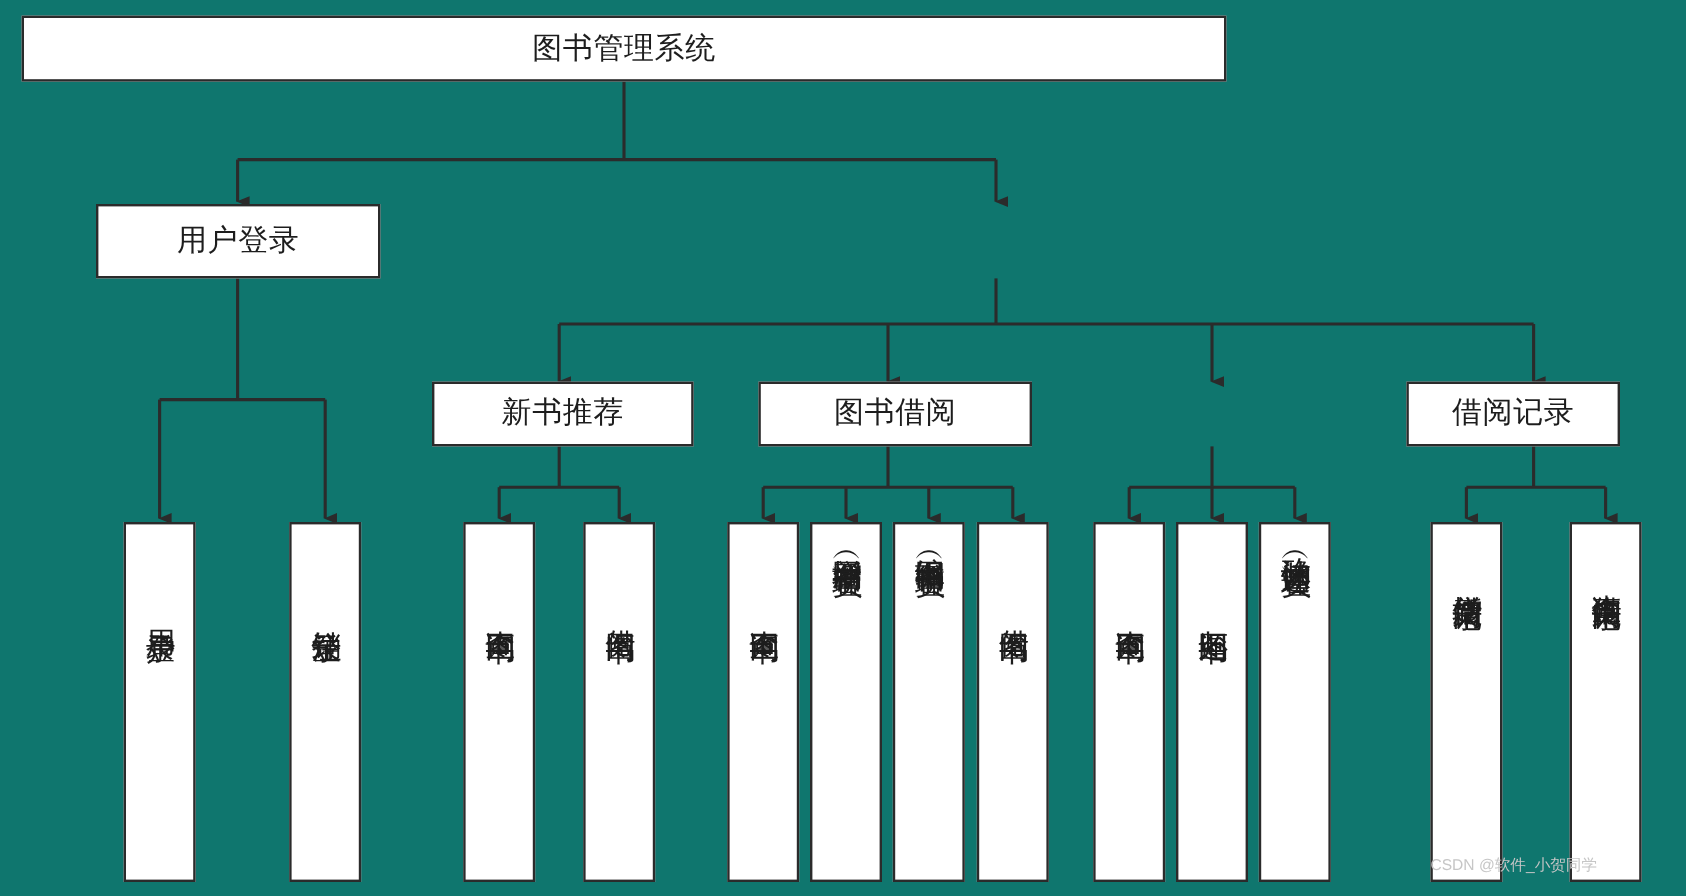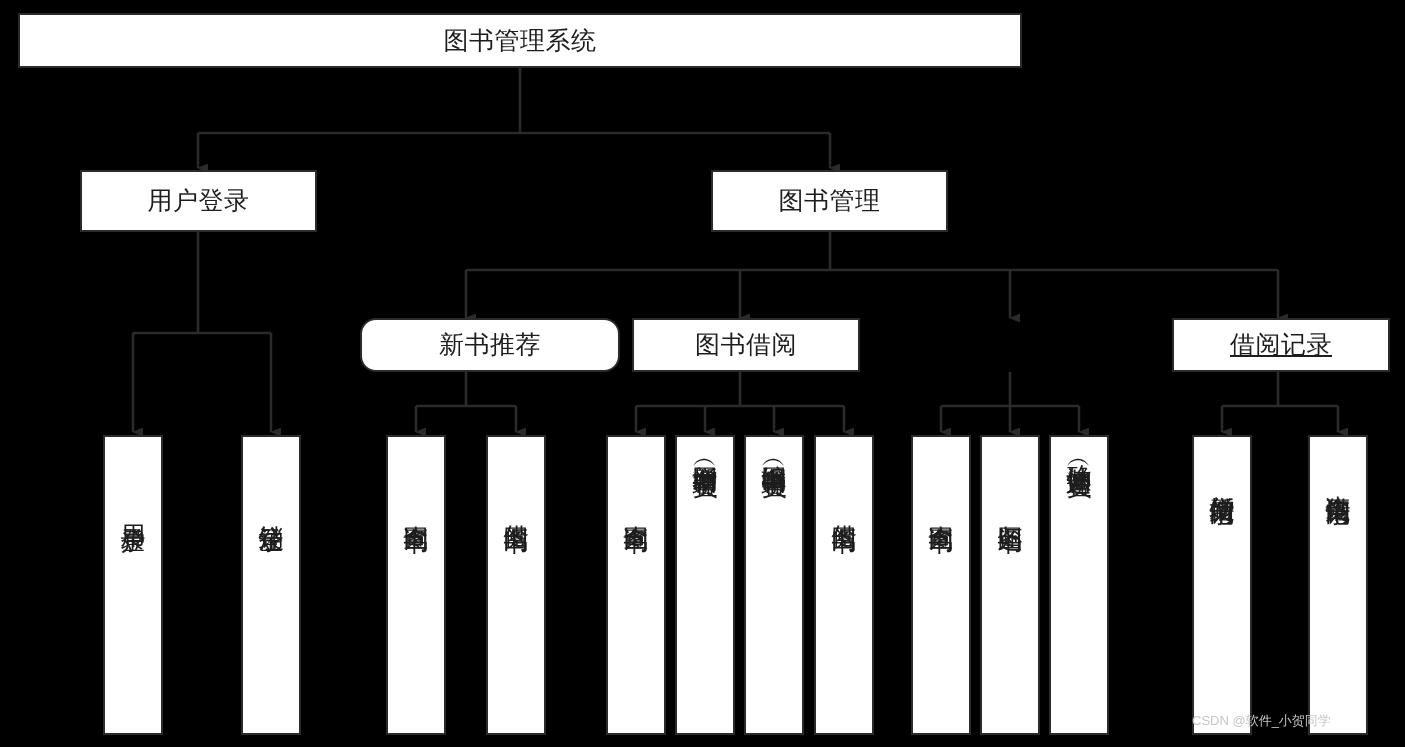--- a/index.html
+++ b/index.html
@@ -8,21 +8,21 @@
     padding: 0;
     background: #ffffff;
   }
   body {
     font-family: "Liberation Sans", "DejaVu Sans", sans-serif;
   }
   #diagram-root {
     position: relative;
     width: 1405px;
     height: 747px;
-    background: #000000;
+    background: #0f766e;
     overflow: hidden;
   }
   #edge-layer {
     position: absolute;
     left: 0;
     top: 0;
     width: 1405px;
     height: 747px;
     pointer-events: none;
   }
@@ -135,31 +135,28 @@
     </g>
   </svg>
 
   <div class="node root horizontal" style="left:18px; top:13px; width:1004px; height:55px;">
     <span class="node-label">图书管理系统</span>
   </div>
 
   <div class="node horizontal" style="left:80px; top:170px; width:237px; height:62px;">
     <span class="node-label">用户登录</span>
   </div>
-  <div class="node horizontal" style="left:711px; top:170px; width:237px; height:62px;">
-    <span class="node-label">图书管理</span>
-  </div>
-
-  <div class="node horizontal" style="left:360px; top:318px; width:260px; height:54px;border-radius:16px;">
+
+  <div class="node horizontal" style="left:360px; top:318px; width:218px; height:54px;">
     <span class="node-label">新书推荐</span>
   </div>
   <div class="node horizontal" style="left:632px; top:318px; width:228px; height:54px;">
     <span class="node-label">图书借阅</span>
   </div>
-  <div class="node horizontal" style="left:1172px; top:318px; width:218px; height:54px;text-decoration:underline;">
+  <div class="node horizontal" style="left:1172px; top:318px; width:178px; height:54px;">
     <span class="node-label">借阅记录</span>
   </div>
 
   <div class="node vertical mid" style="left:103px; top:435px; width:60px; height:300px;">
     <span class="node-label">用户登录</span>
   </div>
   <div class="node vertical mid" style="left:241px; top:435px; width:60px; height:300px;">
     <span class="node-label">注销登录</span>
   </div>
 

